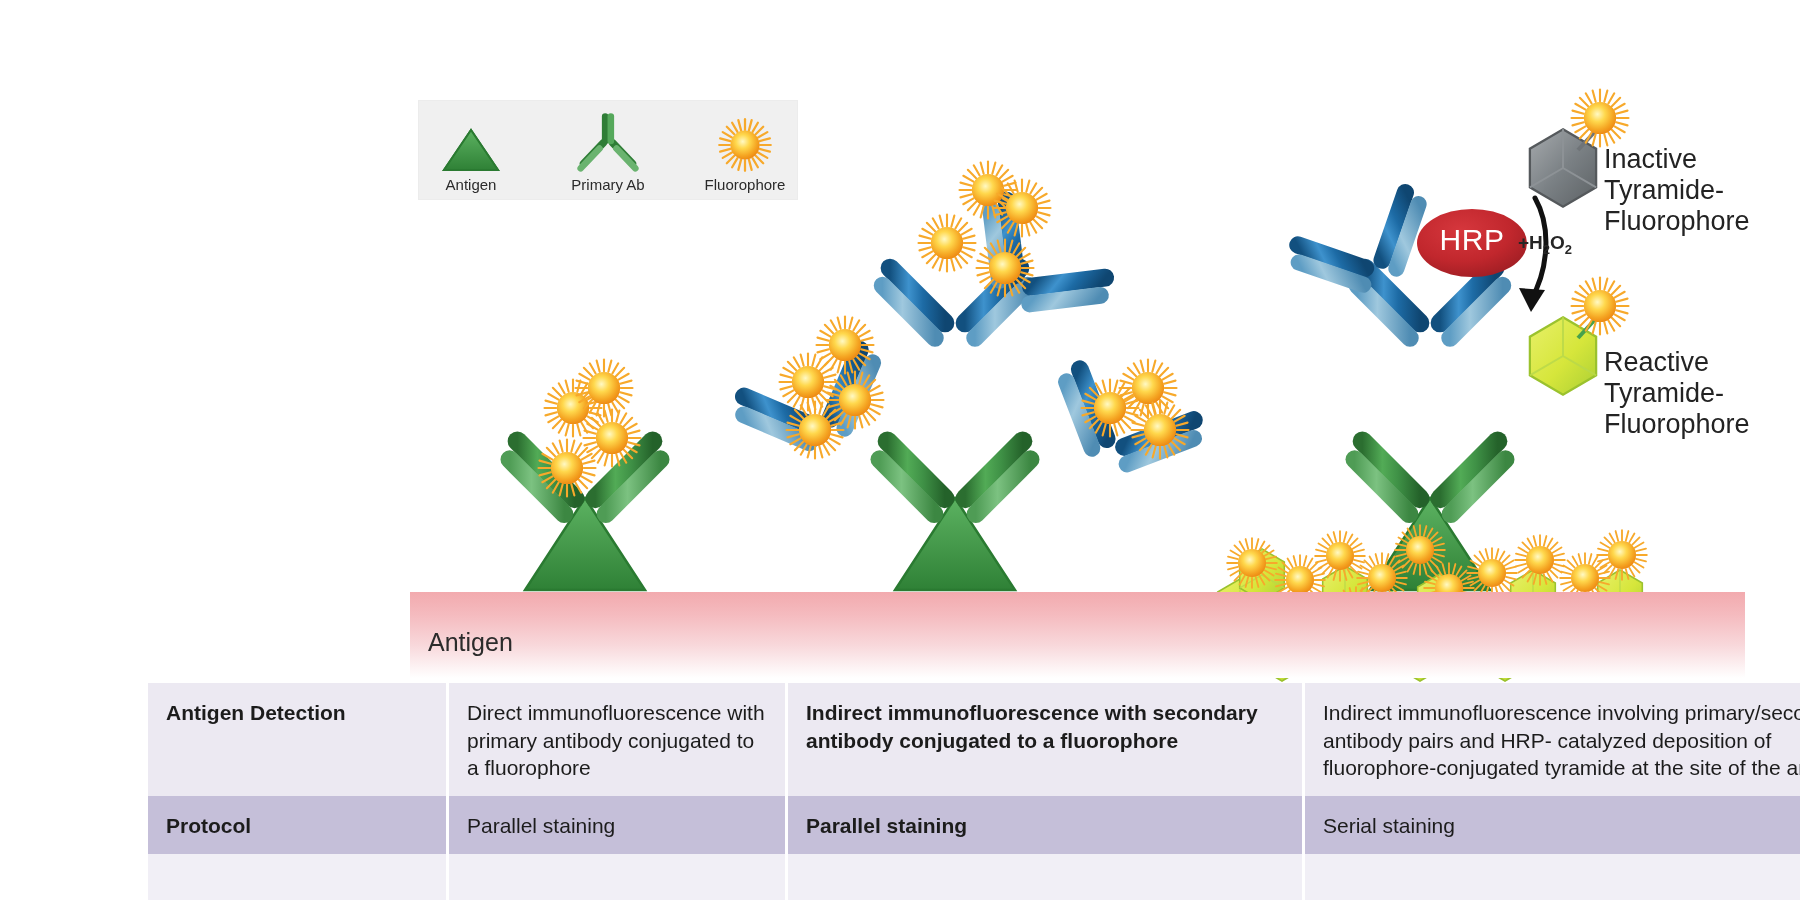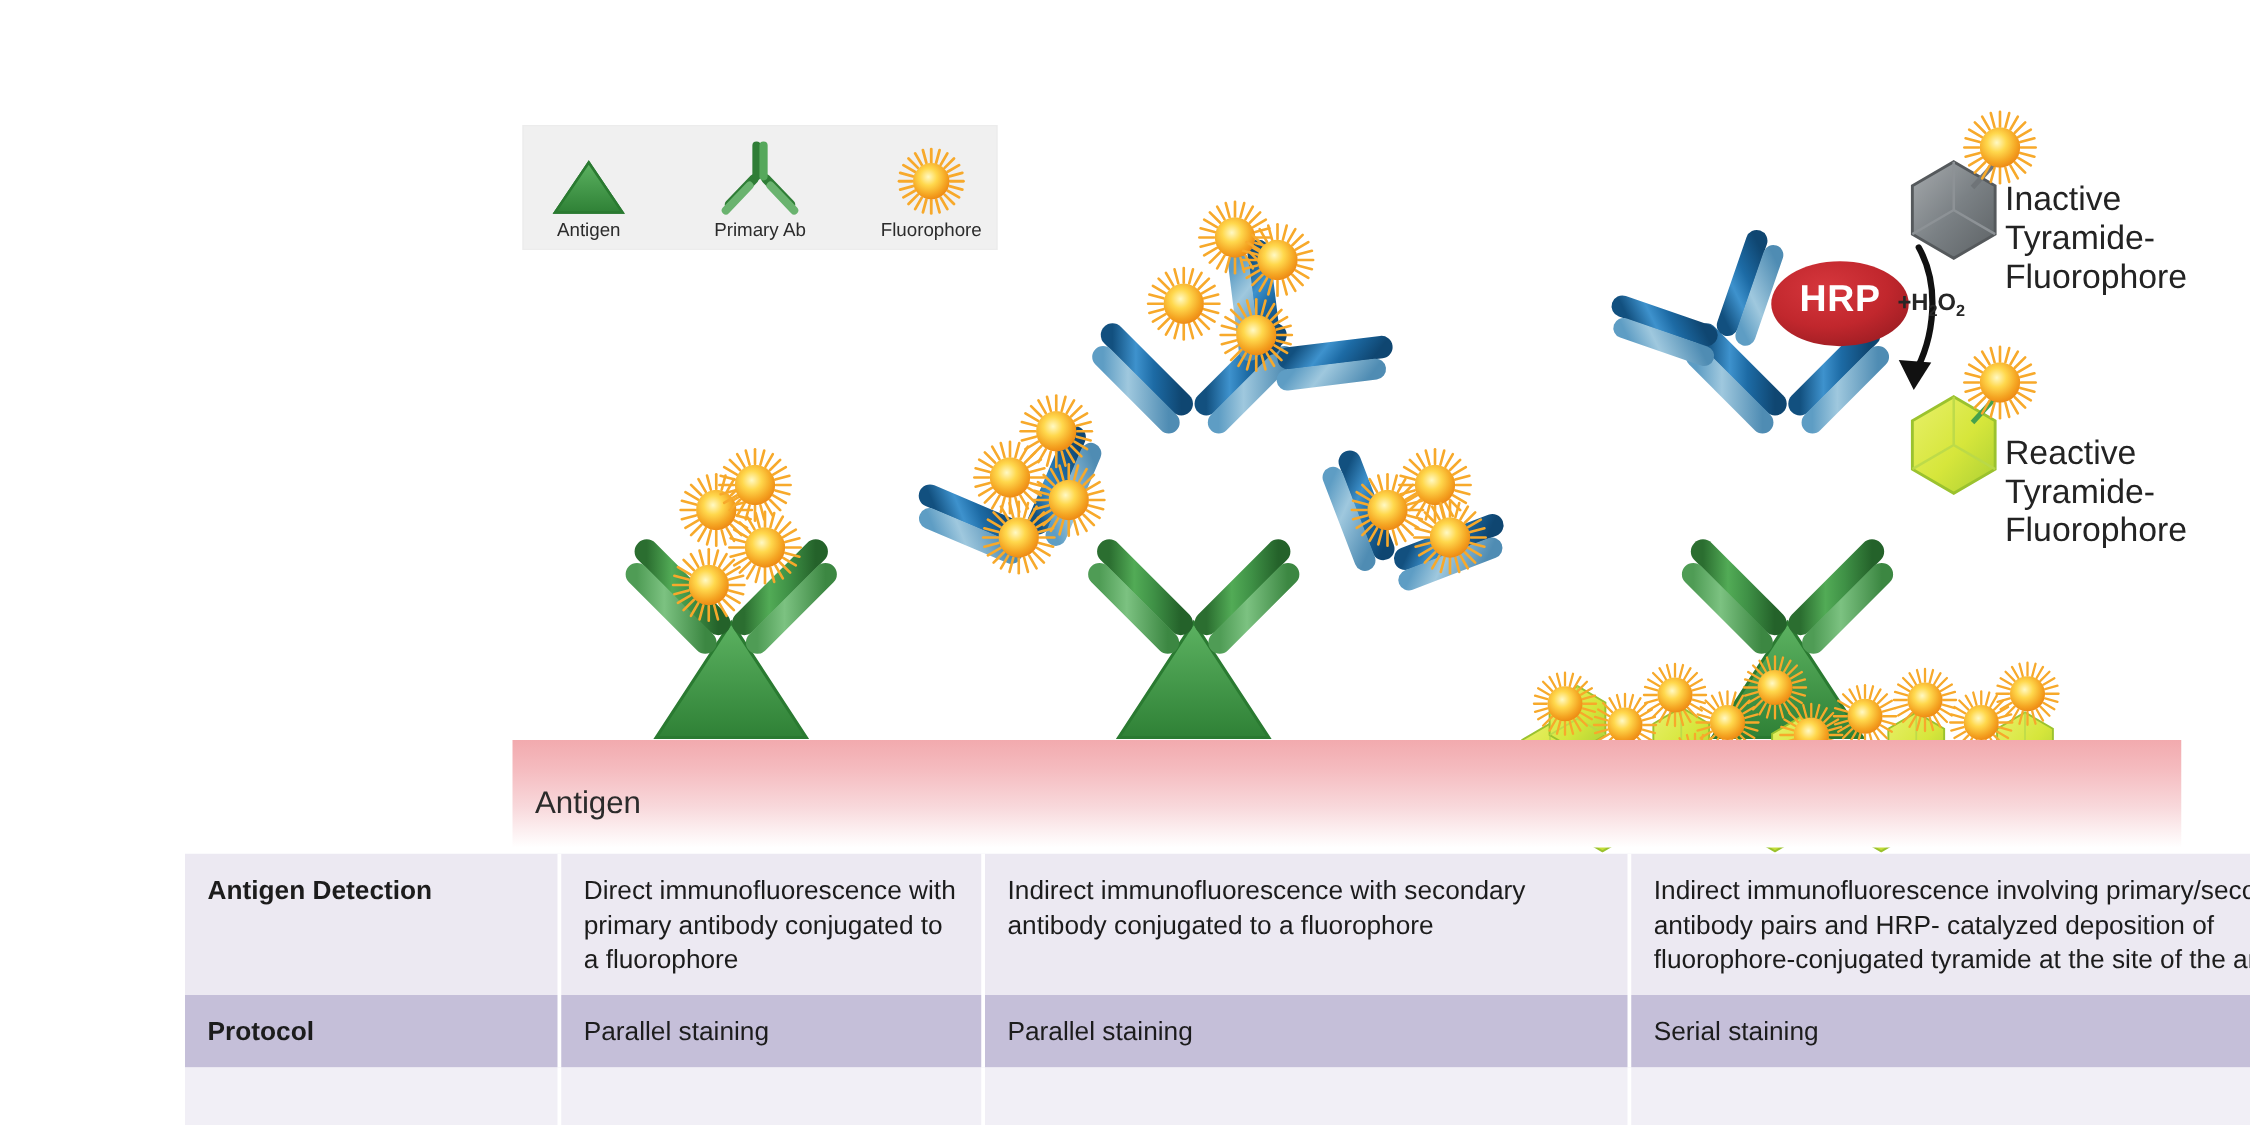--- a/index.html
+++ b/index.html
@@ -42,21 +42,21 @@
   }
 
   
   .annot{
     position:absolute;font-size:27px;line-height:1.15;color:#232323;
   }
   .annot-inactive{left:1604px;top:144px;}
   .annot-reactive{left:1604px;top:330px;margin-top:17px;}
   .hrp-label{
     position:absolute;left:1427px;top:223px;width:90px;text-align:center;
-    font-size:30px;font-weight:bold;color:#ffffff;letter-spacing:0.5px;
+    font-size:30px;font-weight:normal;color:#ffffff;letter-spacing:0.5px;
     pointer-events:none;
   }
   .h2o2-label{
     position:absolute;left:1518px;top:232px;
     font-size:19px;font-weight:bold;color:#262626;white-space:nowrap;
   }
   .h2o2-label sub{font-size:13px;}
 
   
   .spec-table{
@@ -69,21 +69,21 @@
     border-right:3px solid #ffffff;
     margin-top:30px;
   }
   .spec-table td:last-child{border-right:none;}
   .row-light td{background:#ece9f2;}
   .row-dark  td{background:#c5bfd9;}
   .row-next  td{background:#f1eff6;height:30px;}
   .rh{font-weight:bold;}
   .col-a{width:262px;}
   .col-b{width:300px;}
-  .col-c{width:478px;}
+  .col-c{width:478px;font-weight:bold;}
   .col-d{width:557px;}
 </style>
 </head>
 <body>
 
 <div id="page">
 
 
   <svg class="diagram-svg" viewBox="0 0 1800 700">
     <defs>

